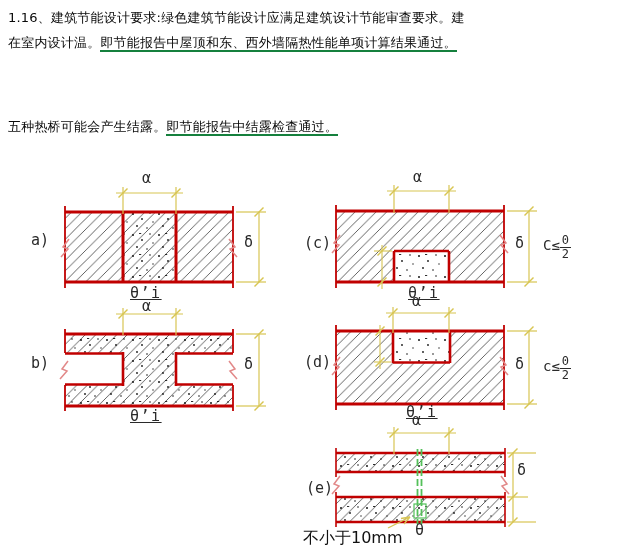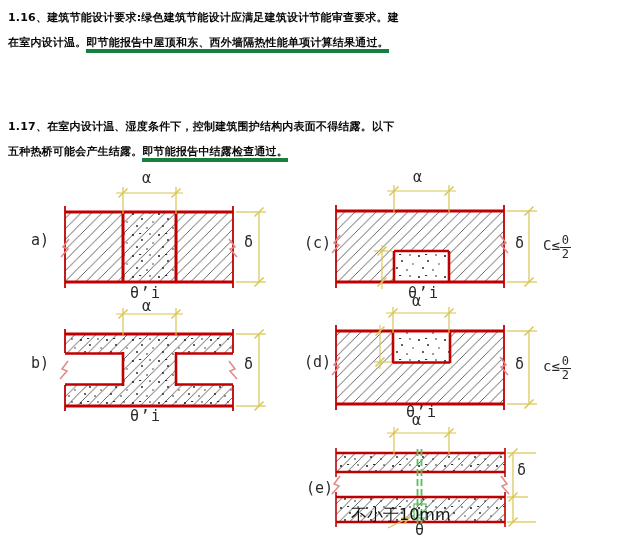--- a/index.html
+++ b/index.html
@@ -1,44 +1,43 @@
 <!DOCTYPE html>
 <html><head>
 <meta charset="utf-8">
 <style>
   html,body{margin:0;padding:0;background:#ffffff;}
   #page{position:relative;width:632px;height:547px;background:#ffffff;overflow:hidden;
         font-family:"DejaVu Sans",sans-serif;}
-  .para{position:absolute;left:8px;width:620px;font-weight:bold;font-size:11px;
+  .para{position:absolute;left:8px;width:620px;font-weight:normal;font-size:13px;
         line-height:24.5px;color:#0a0a0a;letter-spacing:0.2px;white-space:nowrap;}
   .para .ln{height:24.5px;overflow:visible;}
-  .u{border-bottom:4px solid #15803d;}
+  .u{border-bottom:2px solid #15803d;}
   svg#figs{position:absolute;left:0;top:0;z-index:1;}
   .lbl{position:absolute;z-index:2;font-family:"DejaVu Sans Mono",monospace;
        font-size:15px;color:#2a2a2a;line-height:1;white-space:nowrap;}
-  .theta{letter-spacing:1.5px;}
+  .theta{letter-spacing:1.5px;text-decoration:underline;}
   .note{position:absolute;z-index:2;font-family:"DejaVu Sans Mono",monospace;
         font-size:14px;color:#2a2a2a;line-height:1;white-space:nowrap;}
   .frac{display:inline-block;vertical-align:-0.6em;text-align:center;font-size:12px;line-height:1.05;}
   .frac .num{display:block;padding:0 2px;}
   .frac .den{display:block;border-top:1px solid #2a2a2a;padding:0 2px;}
   .cjk-note{font-family:"DejaVu Sans",sans-serif;font-size:16px;color:#111;}
 </style>
 </head>
 <body>
 
 <div id="page">
 
   <div class="para" style="top:6px;">
     <div class="ln"><span>1.16、建筑节能设计要求:绿色建筑节能设计应满足建筑设计节能审查要求。建</span><span class="u"></span></div>
     <div class="ln"><span>在室内设计温。</span><span class="u">即节能报告中屋顶和东、西外墙隔热性能单项计算结果通过。</span></div>
   </div>
 
   <div class="para" style="top:115px;">
-    <div class="ln"><span>1.17、在室内设计温、湿度条件下，控制建筑围护结构内表面不得结露。以下</span><span class="u"></span></div>
     <div class="ln"><span>五种热桥可能会产生结露。</span><span class="u">即节能报告中结露检查通过。</span></div>
   </div>
 
   <svg id="figs" width="632" height="547" viewBox="0 0 632 547">
     <defs>
       <pattern id="hatch" width="10.5" height="10.5" patternUnits="userSpaceOnUse">
         <path d="M0,10.5 L10.5,0 M-2.6,2.6 L2.6,-2.6 M7.9,13.1 L13.1,7.9" stroke="#3c3c3c" stroke-width="0.8"></path>
       </pattern>
       <pattern id="dots" width="26" height="21" patternUnits="userSpaceOnUse">
         <g fill="#161616">
@@ -262,16 +261,16 @@
 
   <span class="lbl" style="left:304px;top:355px;">(d)</span>
   <span class="lbl" style="left:412px;top:294px;">α</span>
   <span class="lbl" style="left:515px;top:357px;">δ</span>
   <span class="lbl theta" style="left:406px;top:405px;">θ’i</span>
   <span class="note" style="left:543px;top:355px;"><span>c≤</span><span class="frac"><span class="num">0</span><span class="den">2</span></span></span>
 
   <span class="lbl" style="left:306px;top:481px;">(e)</span>
   <span class="lbl" style="left:412px;top:413px;">α</span>
   <span class="lbl" style="left:517px;top:463px;">δ</span>
-  <span class="lbl cjk-note" style="left:303px;top:507px;margin-left:48px;">不小于10mm</span>
+  <span class="lbl cjk-note" style="left:303px;top:530px;">不小于10mm</span>
   <span class="lbl" style="left:415px;top:523px;">θ</span>
 
 </div>
 
 </body></html>

